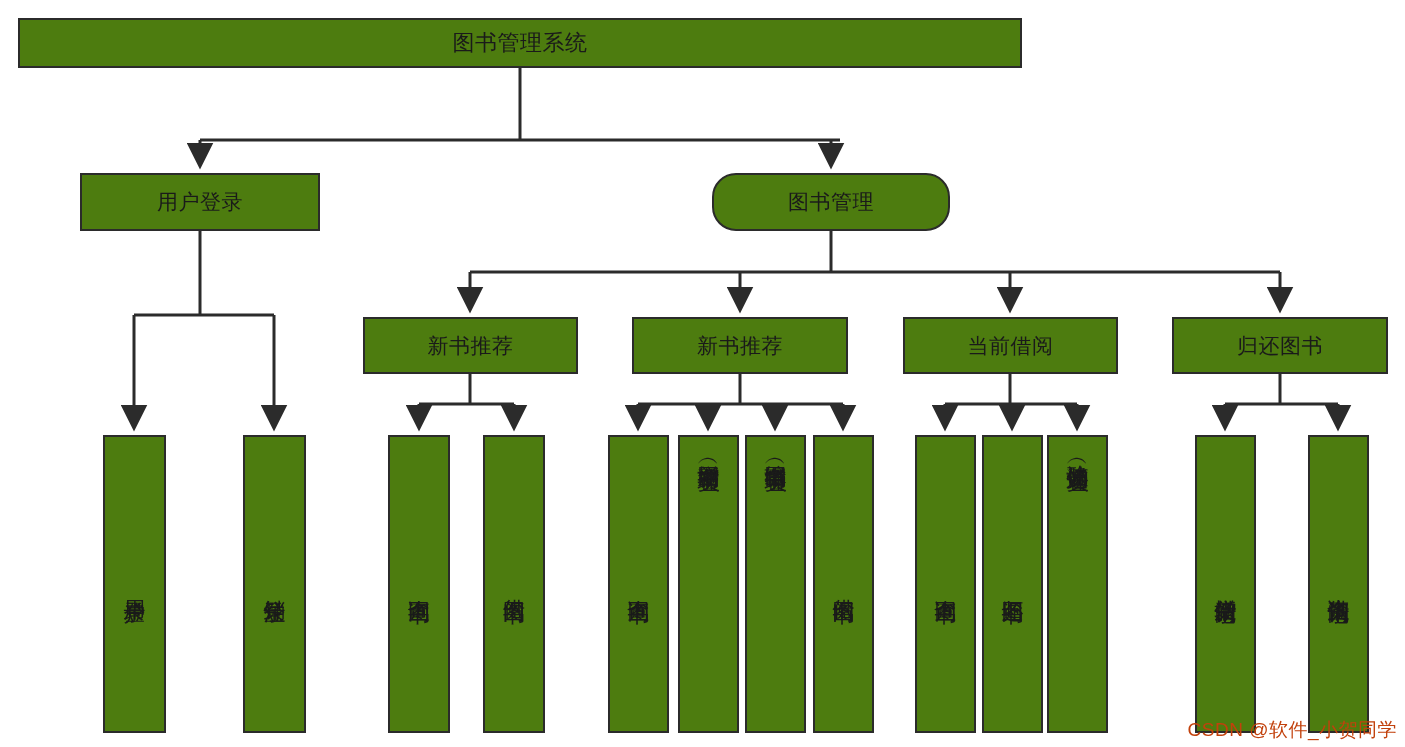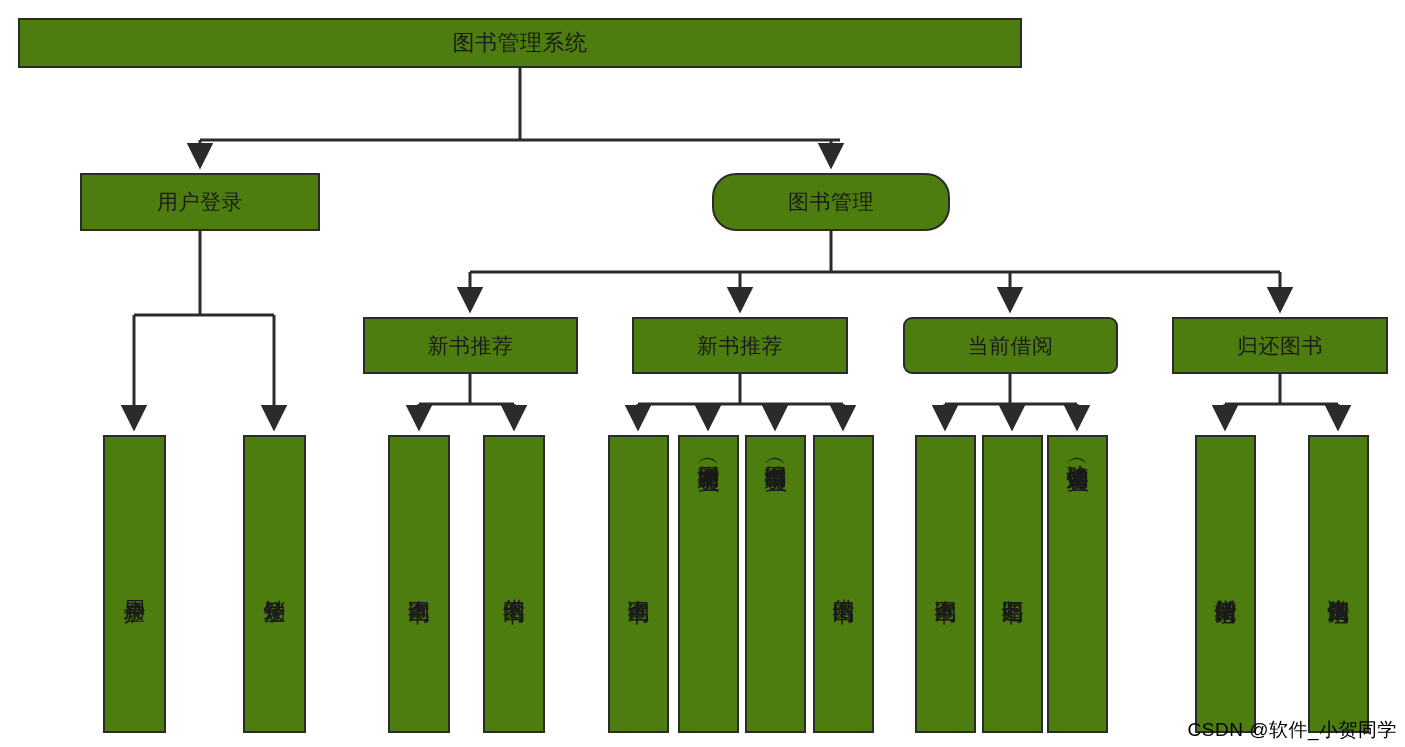--- a/index.html
+++ b/index.html
@@ -65,21 +65,21 @@
   }
   .node.v.mid {
     align-items: center;
     padding-top: 0;
   }
   #watermark {
     position: absolute;
     right: 8px;
     bottom: 4px;
     font-size: 19px;
-    color: #000000;
+    color: #c2410c;
     white-space: nowrap;
     letter-spacing: 0.5px;
   }
 </style>
 </head>
 <body>
 
 <div id="canvas">
 
   <svg id="edges" viewBox="0 0 1405 747" width="1405" height="747" xmlns="http://www.w3.org/2000/svg">
@@ -142,21 +142,21 @@
   <div class="node h" style="left:712px; top:173px; width:238px; height:58px;border-radius:24px;">
     <span class="lbl">图书管理</span>
   </div>
 
   <div class="node h" style="left:363px; top:317px; width:215px; height:57px;">
     <span class="lbl">新书推荐</span>
   </div>
   <div class="node h" style="left:632px; top:317px; width:216px; height:57px;">
     <span class="lbl">新书推荐</span>
   </div>
-  <div class="node h" style="left:903px; top:317px; width:215px; height:57px;border-radius:9px;">
+  <div class="node h" style="left:903px; top:317px; width:215px; height:57px;">
     <span class="lbl">当前借阅</span>
   </div>
   <div class="node h" style="left:1172px; top:317px; width:216px; height:57px;">
     <span class="lbl">归还图书</span>
   </div>
 
   <div id="leaf-layer">
       <div class="node v mid" style="left: 103px; top: 435px; width: 63px; height: 298px;">
         <span class="lbl">用户登录</span>
       </div>

